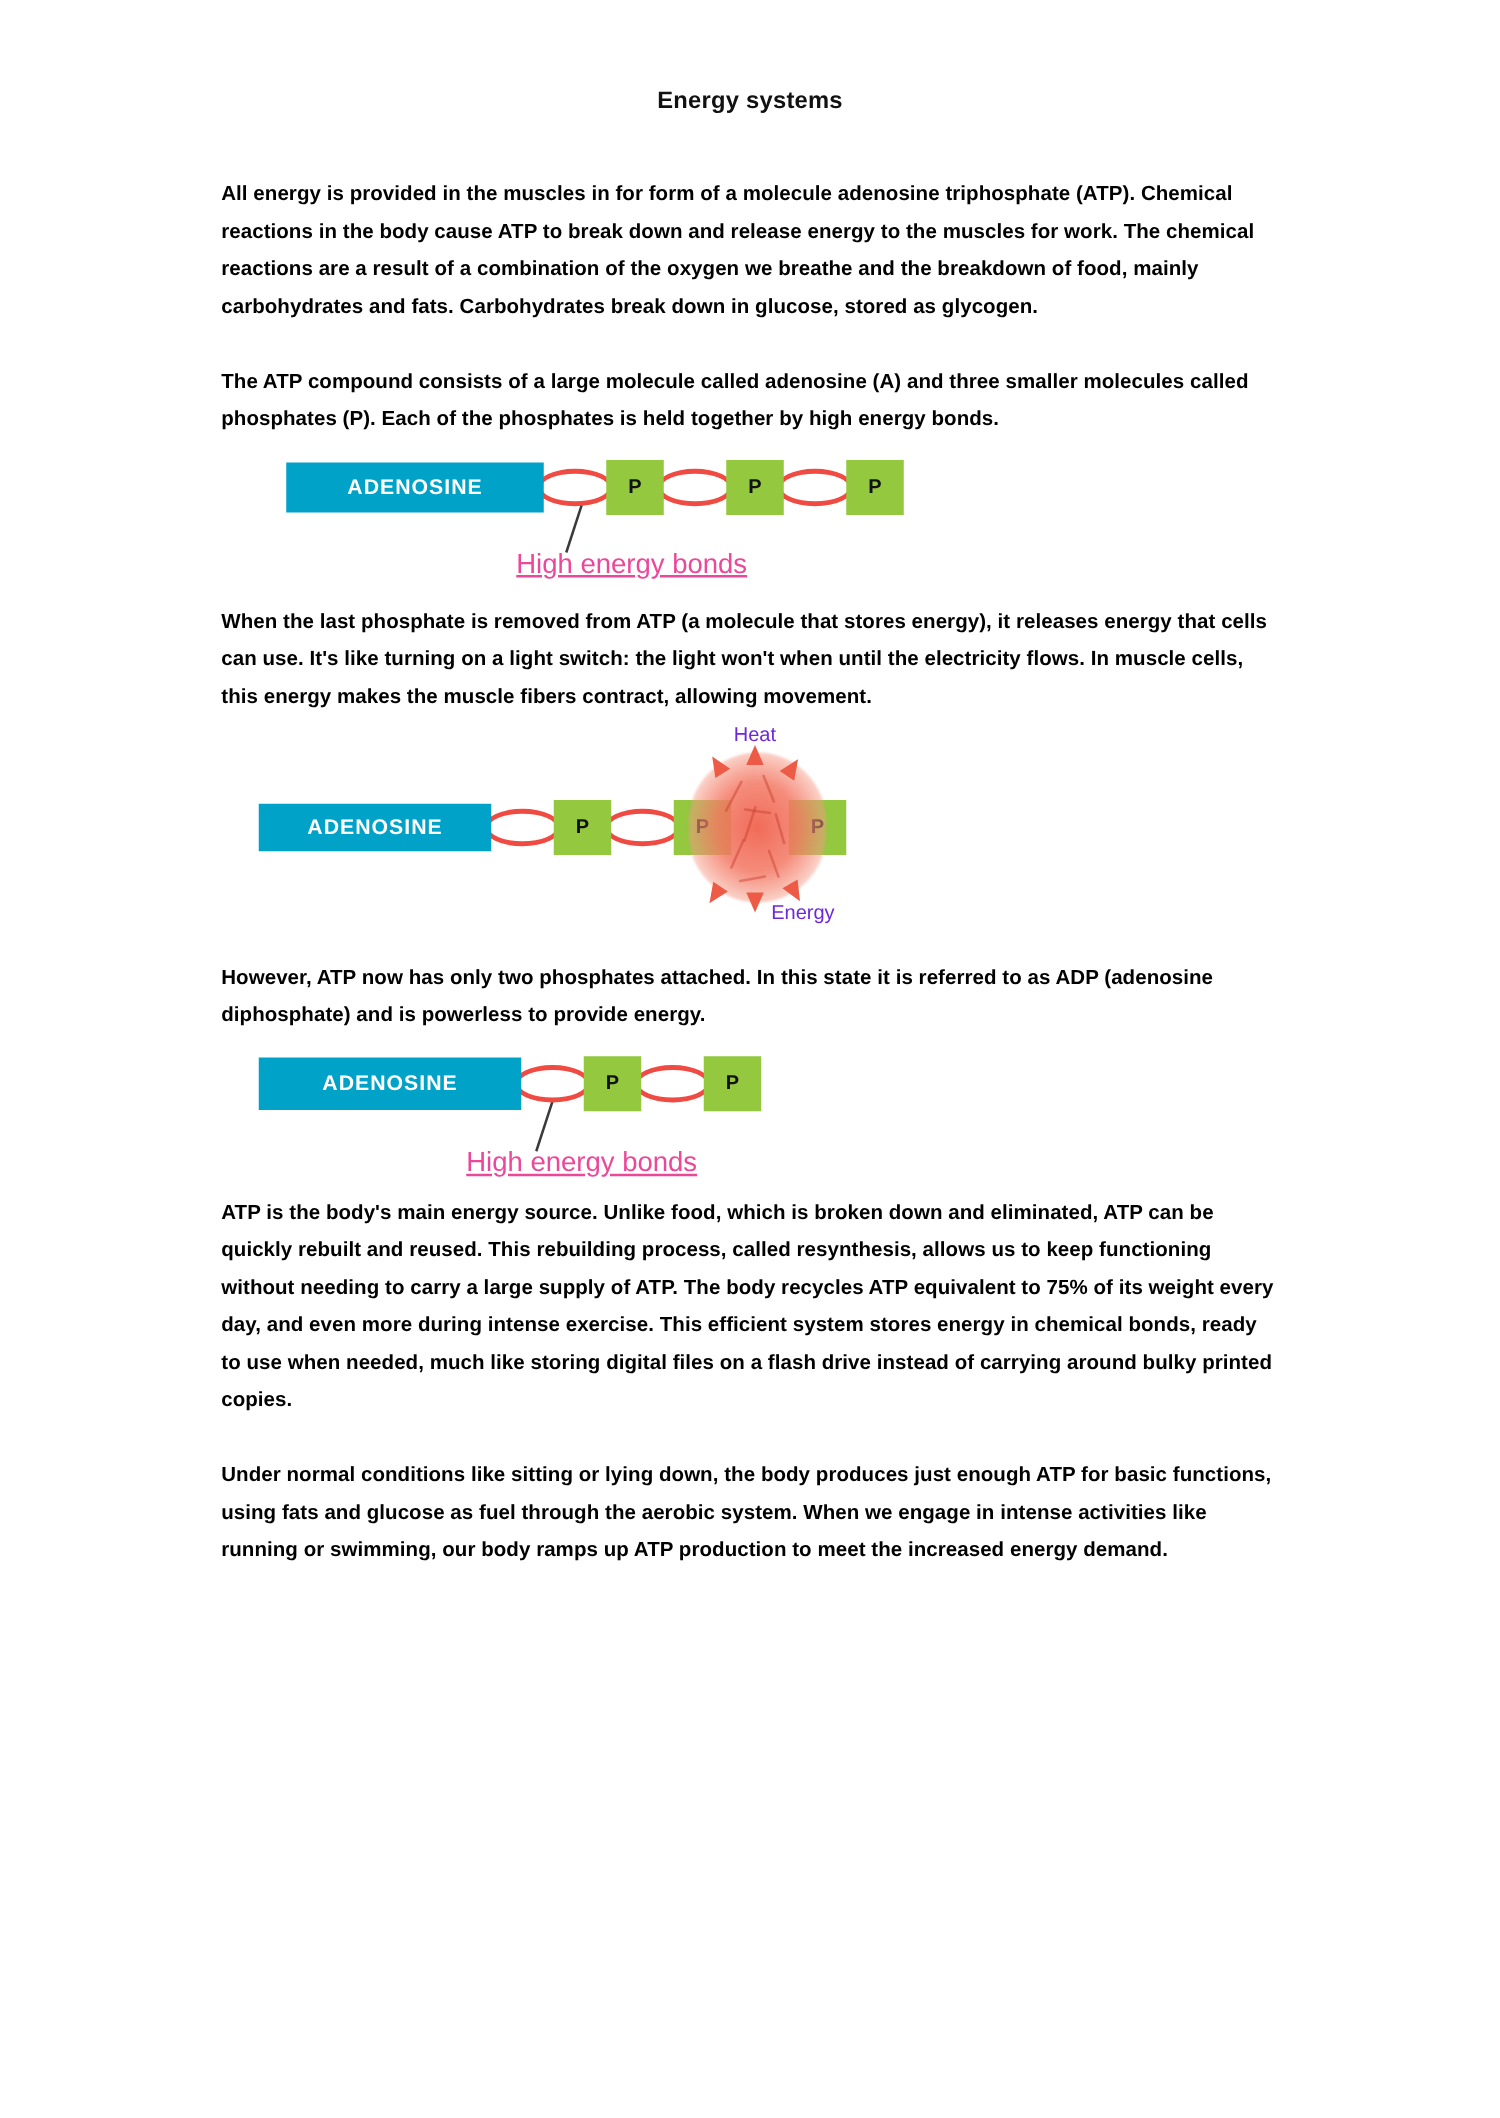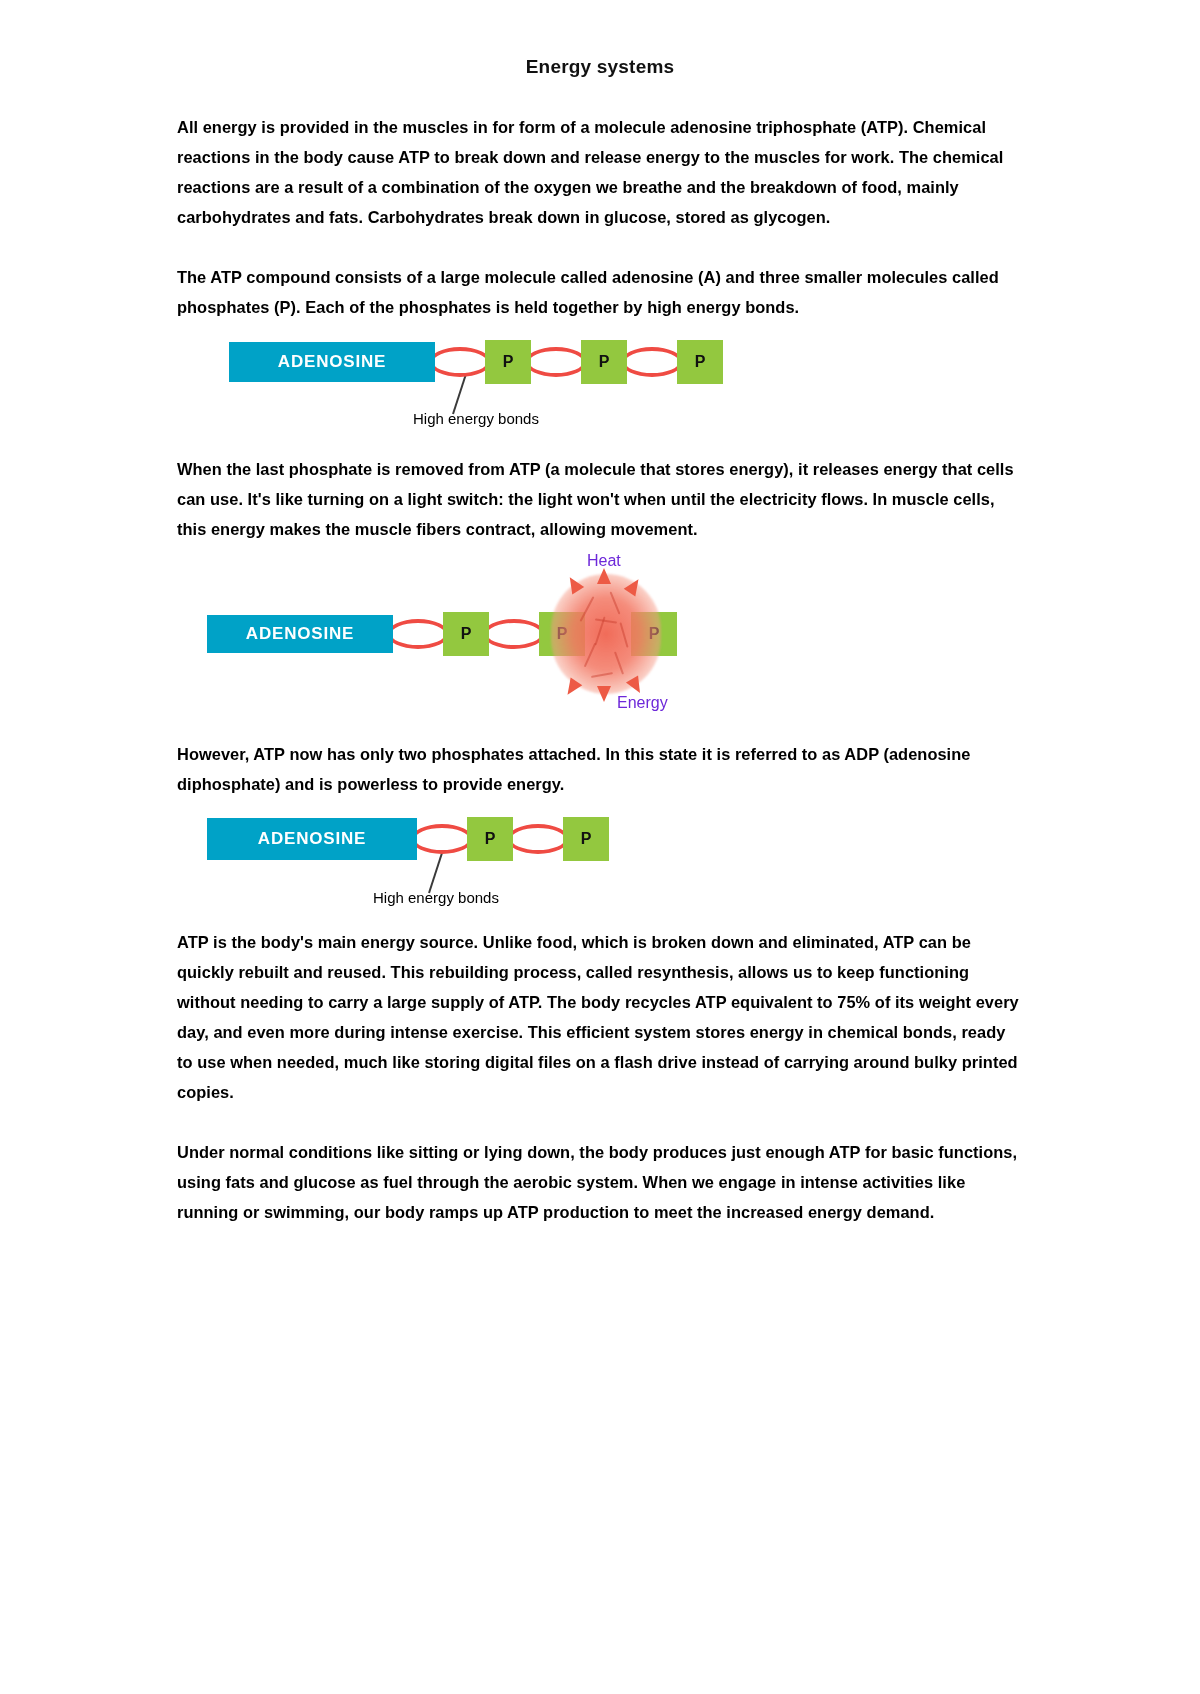--- a/index.html
+++ b/index.html
@@ -17,21 +17,21 @@
     position: relative;
     width: 1200px;
     height: 1694px;
     padding: 0;
   }
   .doc-title {
     text-align: center;
     font-size: 19px;
     font-weight: bold;
     letter-spacing: 0.2px;
-    margin: 0;
+    margin: 14px;
     padding-top: 56px;
     color: #111;
   }
   .content {
     margin: 0 auto;
     width: 846px;
     padding-left: 0px;
   }
   p.para {
     font-size: 16.4px;
@@ -90,23 +90,24 @@
     flex: none;
   }
   .leader-line {
     position: absolute;
     width: 1.6px;
     background: #3a3a3a;
     transform-origin: top center;
   }
   .bond-label {
     position: absolute;
-    font-size: 15px;
-    color: #000000;
+    font-size: 22px;
+    color: #ec4899;
     white-space: nowrap;
+    text-decoration: underline;
   }
 
   
   .burst {
     position: absolute;
     z-index: 3;
     pointer-events: none;
   }
   .burst-core {
     position: absolute;

